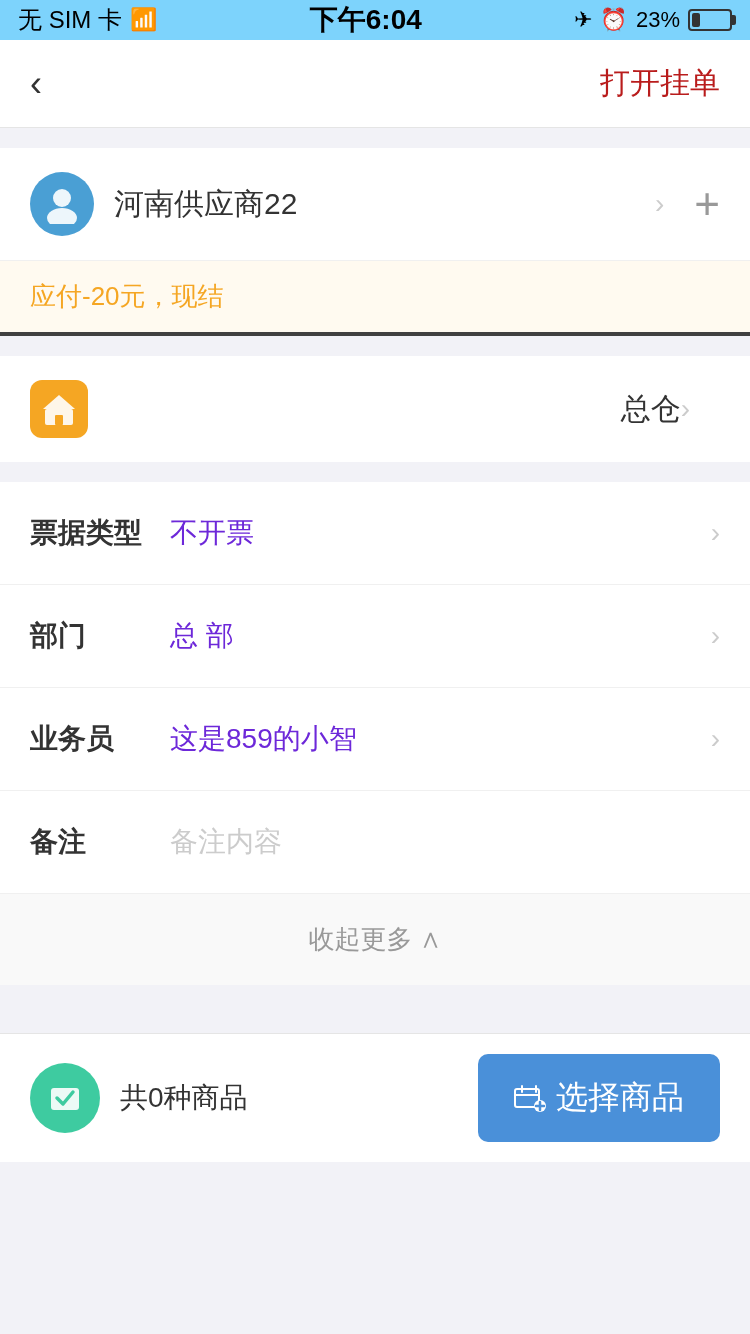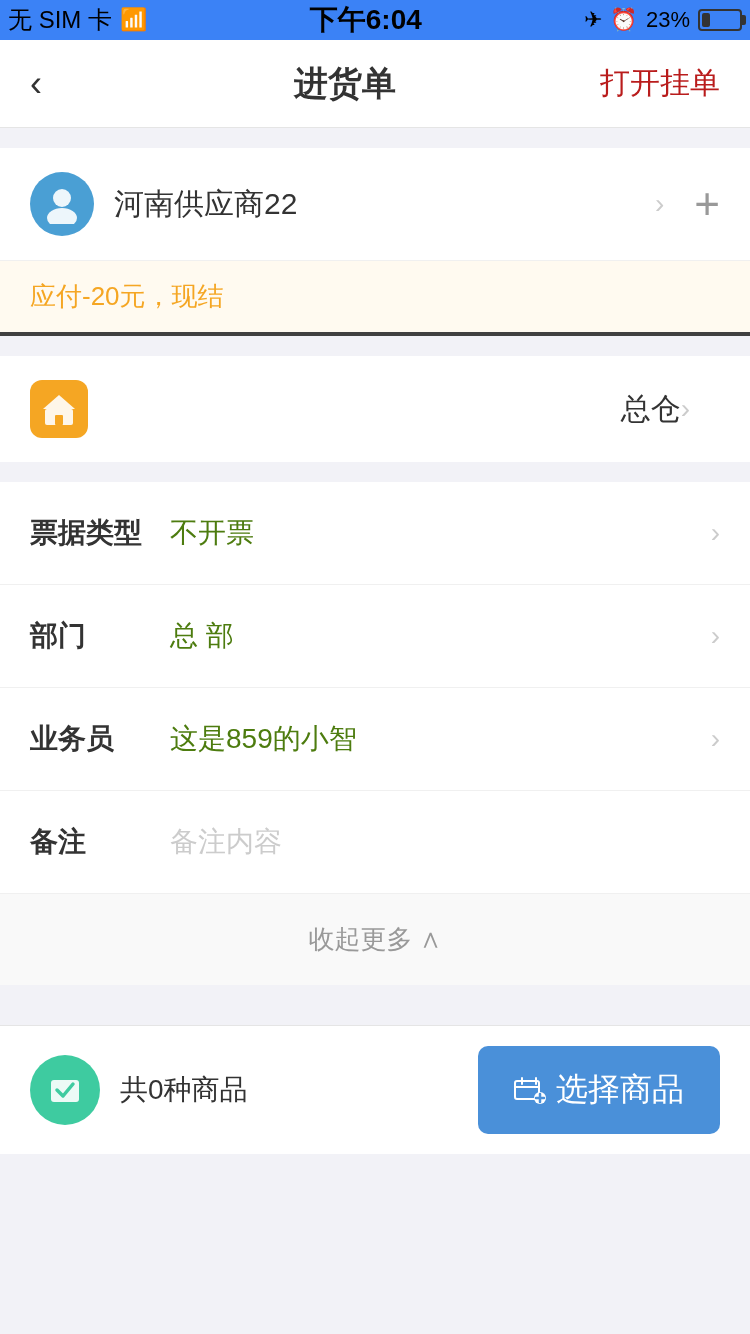--- a/index.html
+++ b/index.html
@@ -9,25 +9,25 @@
       background: #f2f2f7;
       width: 750px;
       min-height: 1334px;
       overflow-x: hidden;
     }
 
     
     .status-bar {
       width: 750px;
       height: 40px;
-      background: #3b82f6;
+      background: #7dd3fc;
       display: flex;
       align-items: center;
       justify-content: space-between;
-      padding: 0 8px;
+      padding: 0 18px;
       font-size: 24px;
       font-weight: 500;
     }
     .status-left { display: flex; align-items: center; gap: 8px; }
     .status-center { font-size: 28px; font-weight: 600; }
     .status-right { display: flex; align-items: center; gap: 8px; font-size: 22px; }
     .battery-icon {
       width: 44px; height: 22px; border: 2px solid #333; border-radius: 4px;
       position: relative; display: inline-flex; align-items: center; padding: 2px;
     }
@@ -155,21 +155,21 @@
     .form-label {
       font-size: 28px;
       color: #333;
       width: 130px;
       flex-shrink: 0;
       font-weight: bold;
     }
     .form-value {
       flex: 1;
       font-size: 28px;
-      color: #4d7c0f;
+      color: #6d28d9;
       padding-left: 10px;
     }
     .form-value.placeholder {
       color: #ccc;
     }
     .form-chevron {
       font-size: 28px;
       color: #ccc;
       margin-left: 10px;
     }
@@ -189,21 +189,21 @@
       color: #999;
     }
 
     
     .bottom-bar {
       background: #fff;
       display: flex;
       align-items: center;
       padding: 20px 30px;
       border-top: 1px solid #e5e5e5;
-      margin-top: 20px;
+      margin-top: 28px;
     }
     .product-icon-wrap {
       width: 70px; height: 70px; border-radius: 50%;
       background: #3ecba0;
       display: flex; align-items: center; justify-content: center;
       margin-right: 20px;
       flex-shrink: 0;
     }
     .product-count {
       flex: 1;
@@ -244,21 +244,20 @@
     <span>⏰</span>
     <span>23%</span>
     <div class="battery-icon">
       <div class="battery-fill"></div>
     </div>
   </div>
 </div>
 
 <div class="nav-bar">
   <span class="nav-back">‹</span>
-  <span class="nav-title">进货单</span>
   <span class="nav-action">打开挂单</span>
 </div>
 
 <div class="section-gap"></div>
 
 <div class="card">
   <div class="supplier-row">
     <div class="supplier-avatar">
       <svg viewBox="0 0 40 40" xmlns="http://www.w3.org/2000/svg">
         <circle cx="20" cy="14" r="9" fill="#fff" opacity="0.9"></circle>

